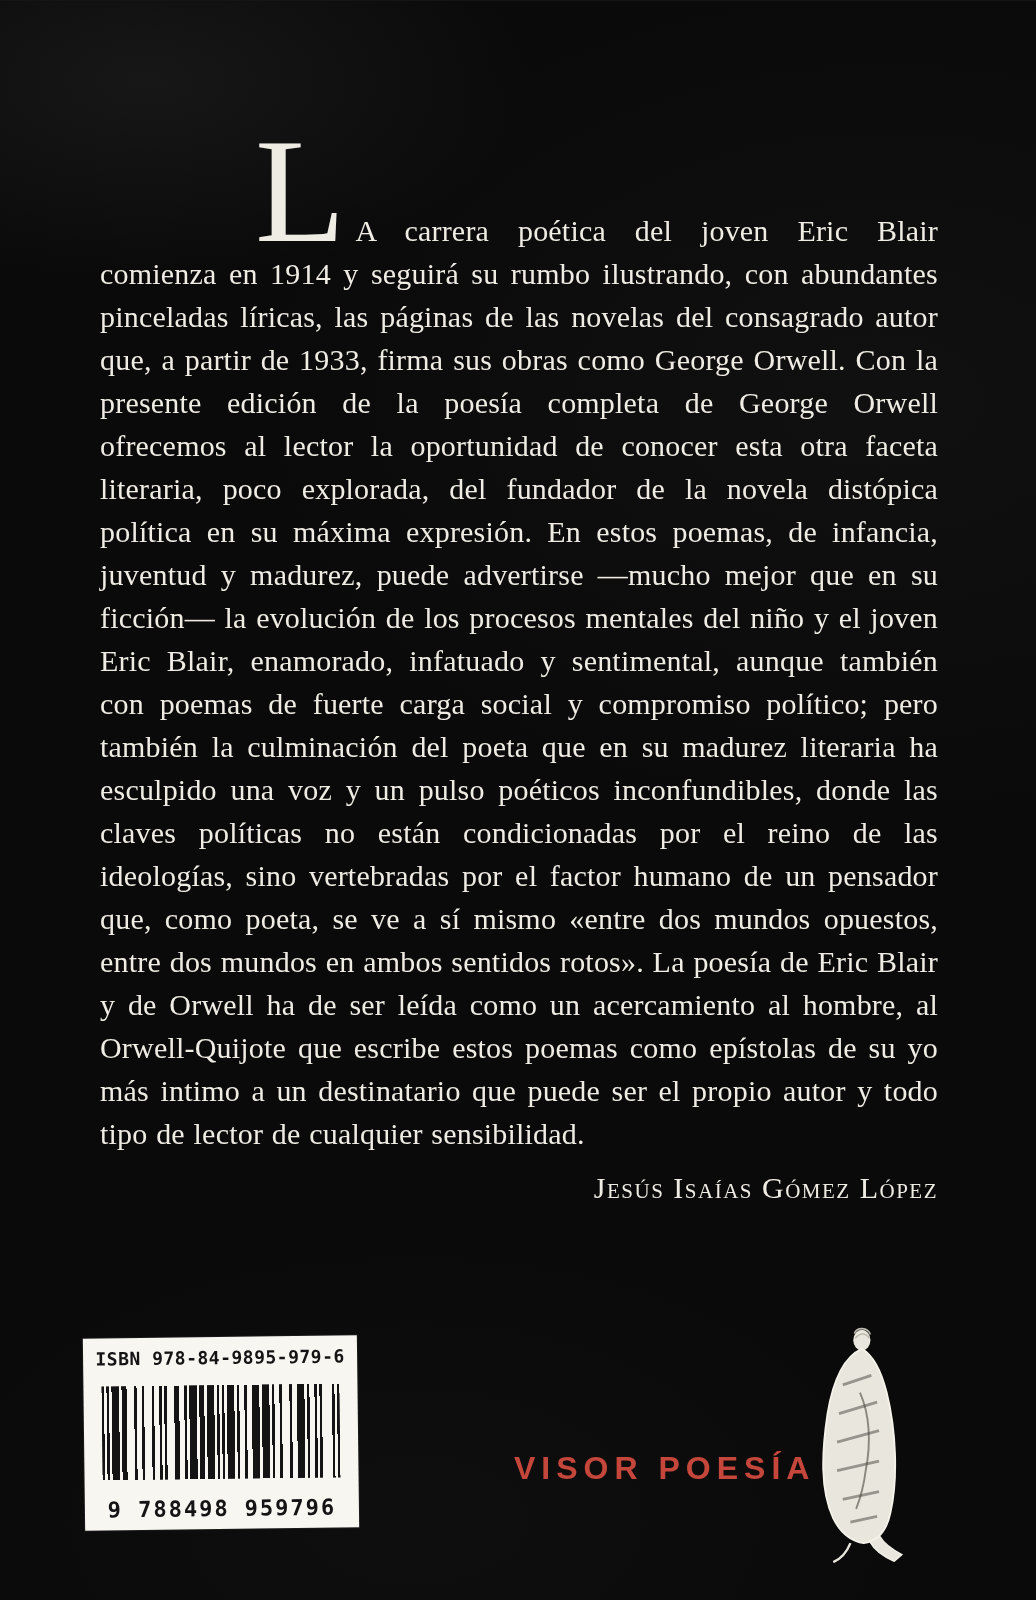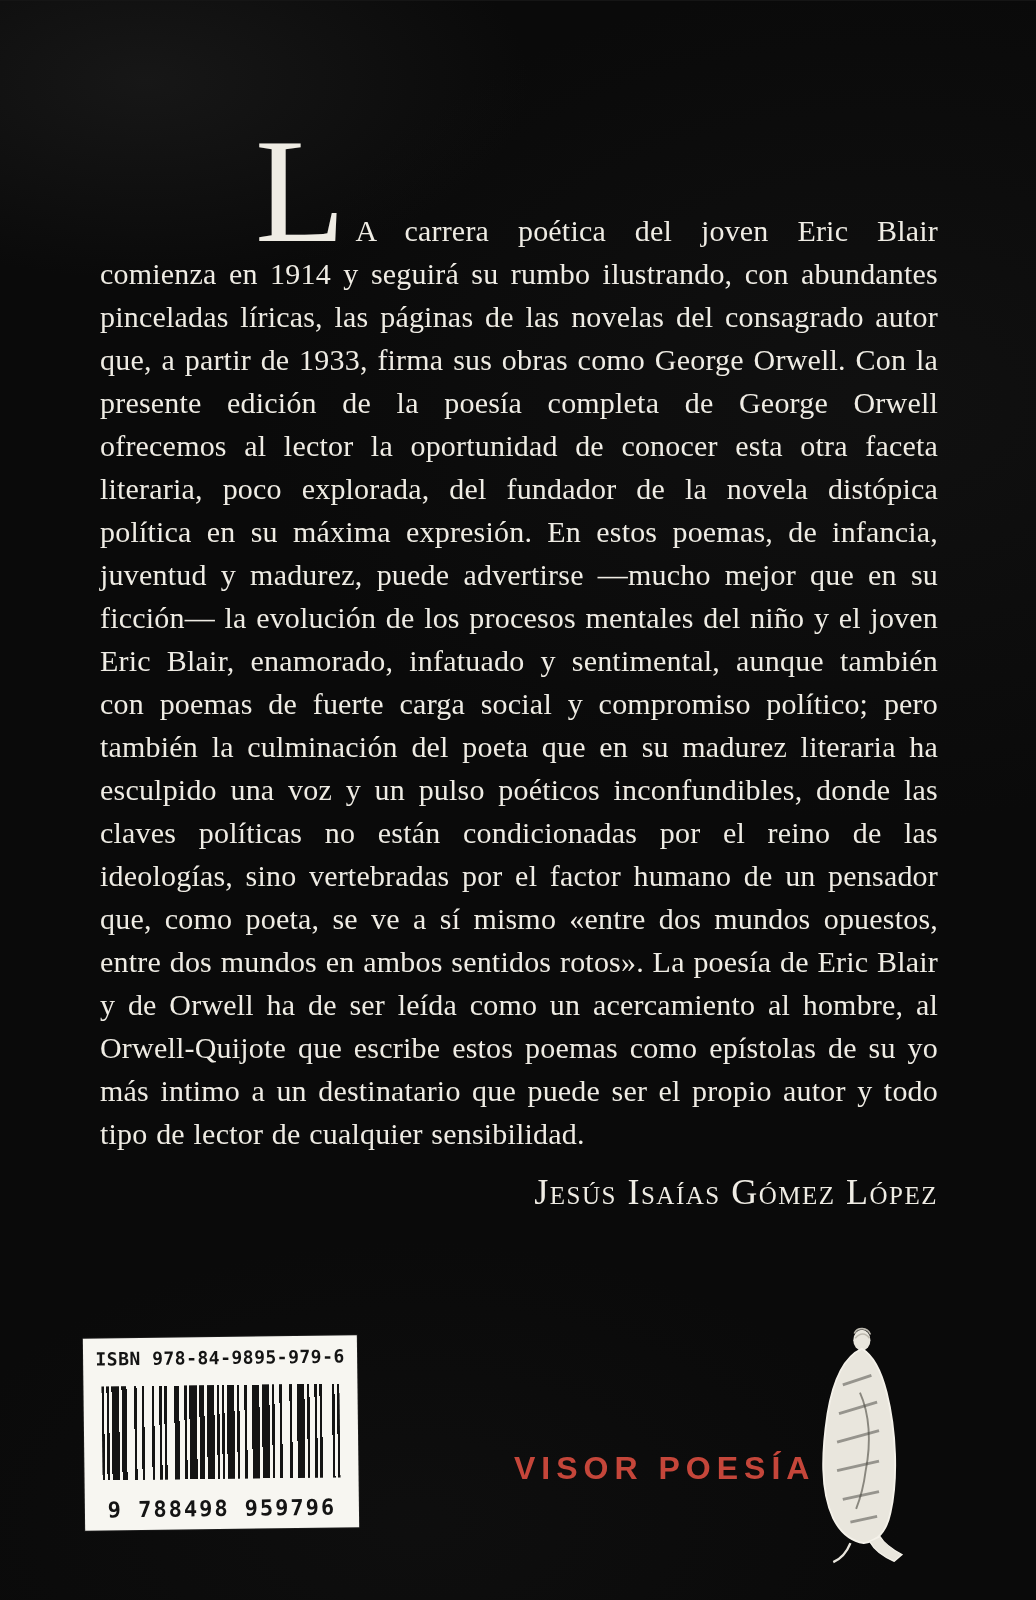--- a/index.html
+++ b/index.html
@@ -31,21 +31,21 @@
   }
   .initial{
     font-size:148px;
     line-height:0;
     margin-right:10px;
     letter-spacing:0;
     vertical-align:baseline;
   }
   .signature{
     margin-top:16px;
-    font-size:36px;
+    font-size:30px;
     text-align:right;
     font-variant:small-caps;
     letter-spacing:1.5px;
   }
   .isbn-box{
     position:absolute;
     left:84px;top:1336px;
     width:274px;height:192px;
     background:#f7f6f1;
     transform:rotate(-0.7deg);

